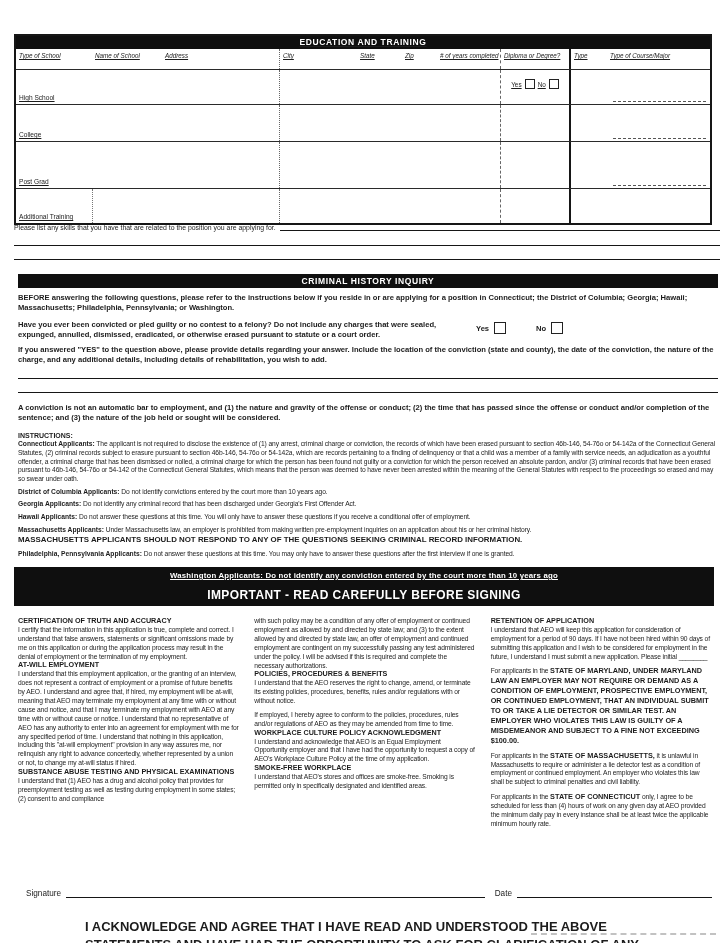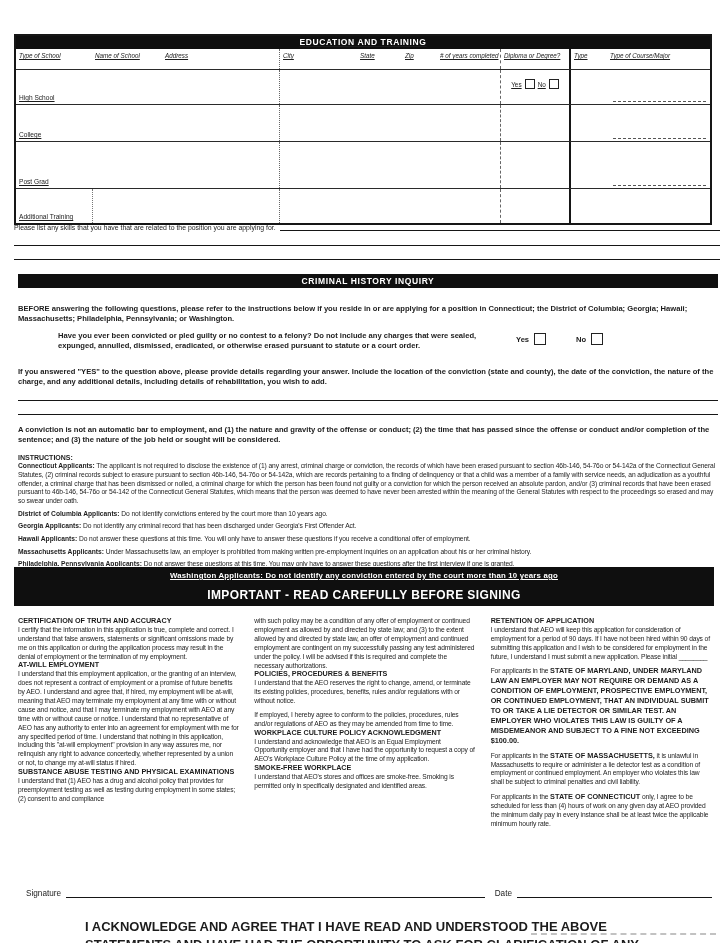--- a/index.html
+++ b/index.html
@@ -27,23 +27,23 @@
   .box-s{width:8px;height:8px;border:1px solid #222;display:inline-block;background:#fff;}
   .wline{position:absolute;left:6px;right:4px;bottom:2px;border-bottom:1px dashed #555;}
   
   #skills{left:14px;top:222px;width:706px;}
   .skrow{display:flex;align-items:flex-end;font-size:6.9px;}
   .fill{flex:1;border-bottom:1px solid #161616;height:8px;margin-left:4px;}
   .rule{border-bottom:1px solid #161616;}
   
   #crim{left:18px;top:274px;width:700px;height:292px;overflow:hidden;}
   .cr-banner{height:14px;line-height:14px;font-size:8.5px;}
-  .bp{font-size:7.6px;font-weight:bold;line-height:1.32;margin-top:16px;}
+  .bp{font-size:7.6px;font-weight:bold;line-height:1.32;margin-top:5px;}
   .qrow{display:flex;margin-top:7px;}
-  .qtext{flex:0 0 438px;font-size:7.6px;font-weight:bold;line-height:1.32;margin-left:40px;}
+  .qtext{flex:0 0 438px;font-size:7.6px;font-weight:bold;line-height:1.32;}
   .yn{display:flex;gap:30px;margin-left:20px;padding-top:2px;font-size:7.6px;font-weight:bold;align-items:flex-start;}
   .ynitem{display:flex;gap:5px;align-items:center;}
   .box-m{width:10px;height:10px;border:1px solid #222;display:inline-block;background:#fff;}
   .hr1{border-bottom:1px solid #161616;margin-top:13px;}
   .instr-label{font-size:7px;font-weight:bold;margin-top:9px;}
   .note{font-size:6.7px;line-height:1.3;letter-spacing:-0.1px;margin-top:4px;}
   .note b{letter-spacing:0;}
   .ct{margin-top:1px;}
   .ma-caps{display:block;font-weight:bold;font-size:7.9px;letter-spacing:0;margin-top:1px;}
   
@@ -170,20 +170,21 @@
 
   <div class="instr-label">INSTRUCTIONS:</div>
 
   <div class="note ct"><b>Connecticut Applicants:</b> <span>The applicant is not required to disclose the existence of (1) any arrest, criminal charge or conviction, the records of which have been erased pursuant to section 46b-146, 54-76o or 54-142a of the Connecticut General Statutes, (2) criminal records subject to erasure pursuant to section 46b-146, 54-76o or 54-142a, which are records pertaining to a finding of delinquency or that a child was a member of a family with service needs, an adjudication as a youthful offender, a criminal charge that has been dismissed or nolled, a criminal charge for which the person has been found not guilty or a conviction for which the person received an absolute pardon, and/or (3) criminal records that have been erased pursuant to 46b-146, 54-76o or 54-142 of the Connecticut General Statutes, which means that the person was deemed to have never been arrested within the meaning of the General Statutes with respect to the proceedings so erased and may so swear under oath.</span></div>
   <div class="note"><b>District of Columbia Applicants:</b> <span>Do not identify convictions entered by the court more than 10 years ago.</span></div>
   <div class="note"><b>Georgia Applicants:</b> <span>Do not identify any criminal record that has been discharged under Georgia's First Offender Act.</span></div>
   <div class="note"><b>Hawaii Applicants:</b> <span>Do not answer these questions at this time. You will only have to answer these questions if you receive a conditional offer of employment.</span></div>
   <div class="note">
     <b>Massachusetts Applicants:</b>
     <span>Under Massachusetts law, an employer is prohibited from making written pre-employment inquiries on an application about his or her criminal history.</span>
+    <span class="ma-caps">MASSACHUSETTS APPLICANTS SHOULD NOT RESPOND TO ANY OF THE QUESTIONS SEEKING CRIMINAL RECORD INFORMATION.</span>
   </div>
   <div class="note"><b>Philadelphia, Pennsylvania Applicants:</b> <span>Do not answer these questions at this time. You may only have to answer these questions after the first interview if one is granted.</span></div>
 </div>
 
 <div id="wash" class="abs blackbar">
   <div class="wl">Washington Applicants: Do not identify any conviction entered by the court more than 10 years ago</div>
   <div class="wl3">IMPORTANT - READ CAREFULLY BEFORE SIGNING</div>
 </div>
 
 <div id="cols" class="abs">

